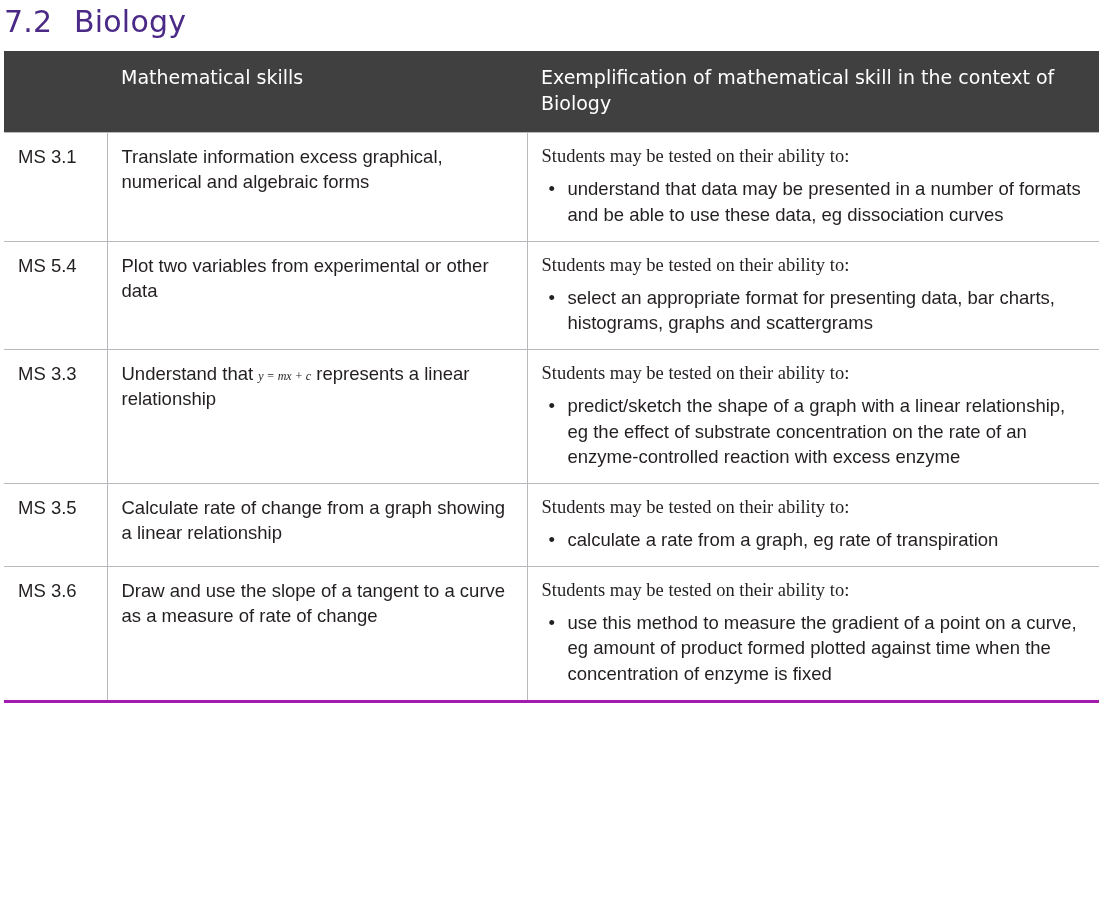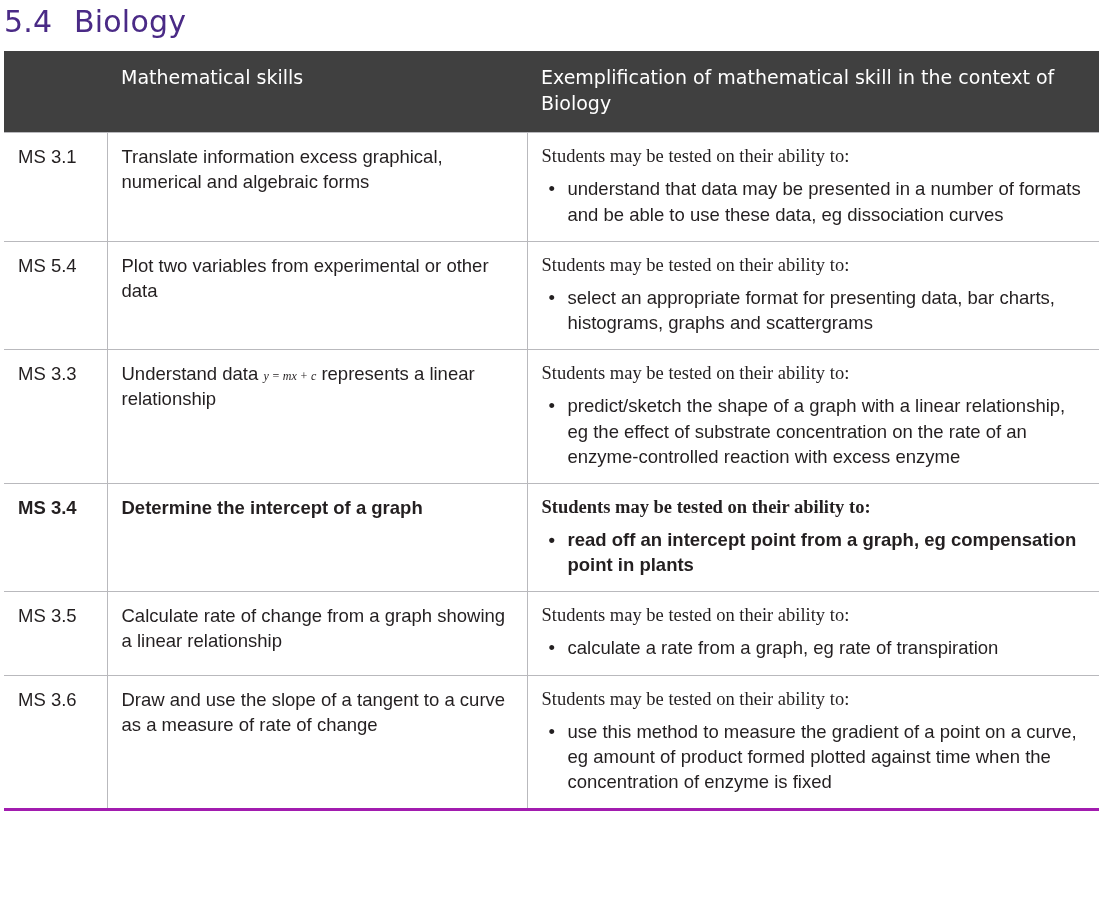--- a/index.html
+++ b/index.html
@@ -105,21 +105,21 @@
     font-style: italic;
     font-size: 12px;
   }
 </style>
 </head>
 <body>
 
 <div class="page">
 
   <div class="heading">
-    <span class="num">5.4</span>
+    <span class="num">7.2</span>
     <span class="title">Biology</span>
   </div>
 
   <table class="skills">
     <colgroup>
       <col class="c1">
       <col class="c2">
       <col class="c3">
     </colgroup>
     <thead>
@@ -148,39 +148,29 @@
         <td>
           <p class="lead">Students may be tested on their ability to:</p>
           <ul class="bullets">
             <li>select an appropriate format for presenting data, bar charts, histograms, graphs and scattergrams</li>
           </ul>
         </td>
       </tr>
 
       <tr>
         <td class="code">MS 3.3</td>
-        <td><span>Understand data </span><span class="math-italic">y = mx + c</span><span> represents a linear relationship</span></td>
+        <td><span>Understand that </span><span class="math-italic">y = mx + c</span><span> represents a linear relationship</span></td>
         <td>
           <p class="lead">Students may be tested on their ability to:</p>
           <ul class="bullets">
             <li>predict/sketch the shape of a graph with a linear relationship, eg the effect of substrate concentration on the rate of an enzyme-controlled reaction with excess enzyme</li>
           </ul>
         </td>
       </tr>
 
-      <tr class="bold">
-        <td class="code">MS 3.4</td>
-        <td>Determine the intercept of a graph</td>
-        <td>
-          <p class="lead">Students may be tested on their ability to:</p>
-          <ul class="bullets">
-            <li>read off an intercept point from a graph, eg compensation point in plants</li>
-          </ul>
-        </td>
-      </tr>
 
       <tr>
         <td class="code">MS 3.5</td>
         <td>Calculate rate of change from a graph showing a linear relationship</td>
         <td>
           <p class="lead">Students may be tested on their ability to:</p>
           <ul class="bullets">
             <li>calculate a rate from a graph, eg rate of transpiration</li>
           </ul>
         </td>

